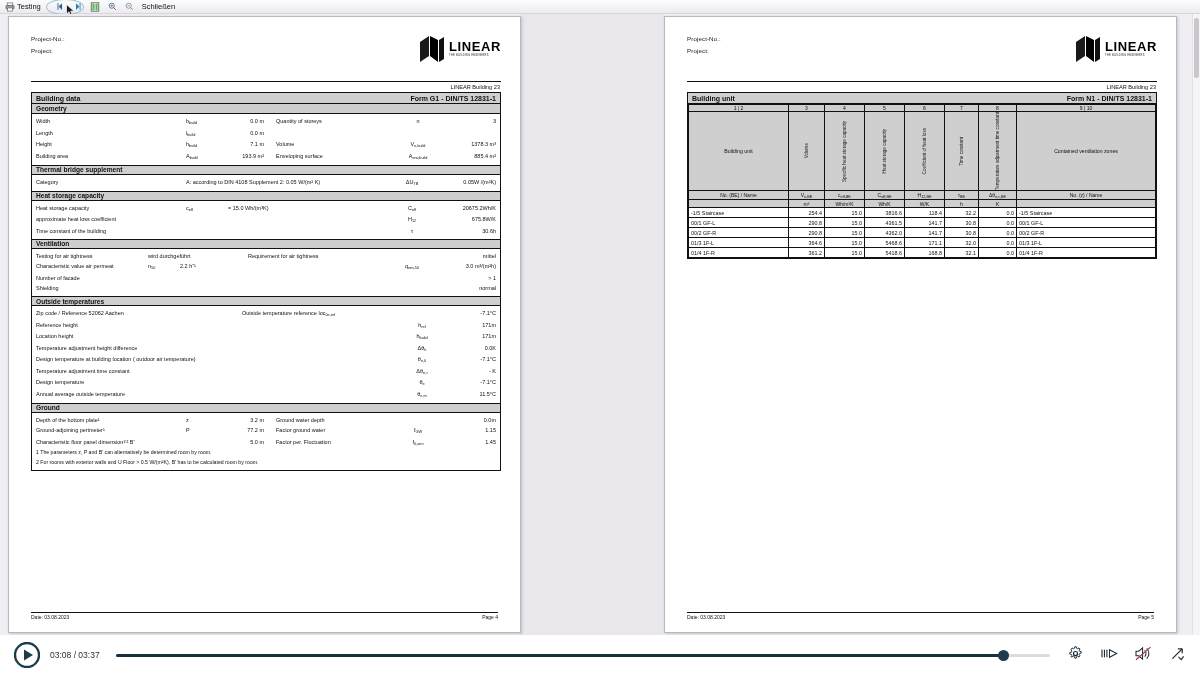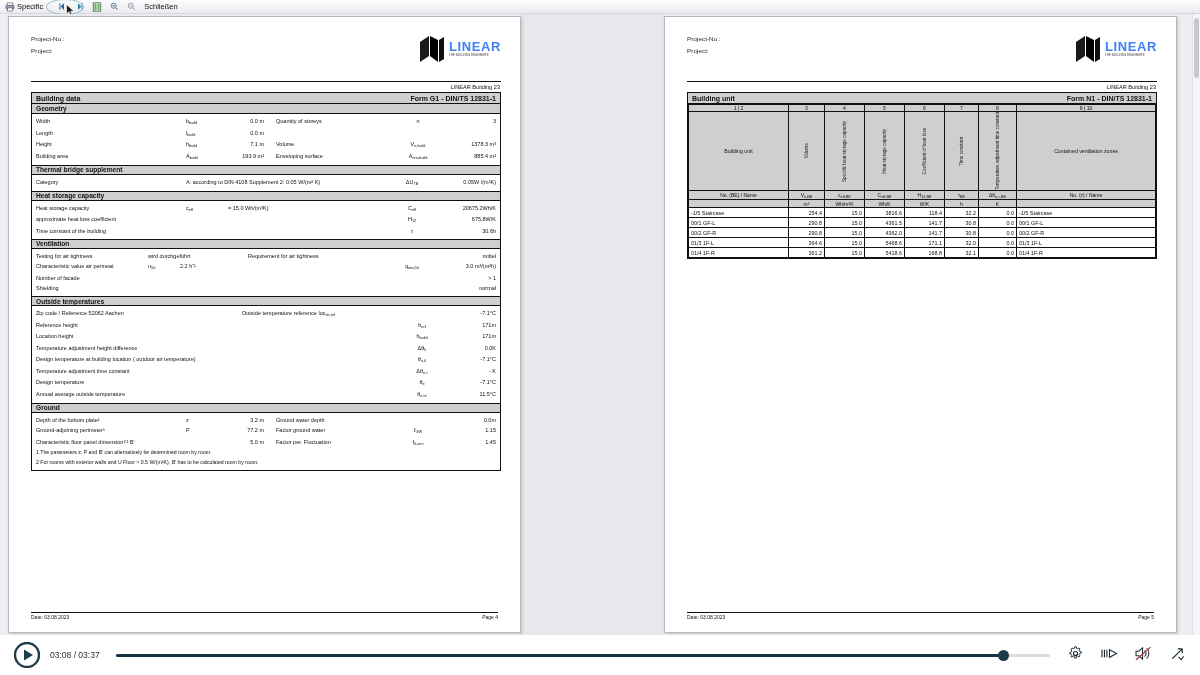--- a/index.html
+++ b/index.html
@@ -57,21 +57,21 @@
   .page-right { left:664px; width:513px; height:617px; }
 
   .doc-inner { position:absolute; left:22px; top:16px; width:470px; }
 
   
   .doc-head { position:relative; height:46px; }
   .proj-lines { font-size:6.2px; color:#1a1a1a; line-height:12px; letter-spacing:.1px;}
   .logo-wrap { position:absolute; right:0; top:2px; display:flex; align-items:center; gap:4px; }
   .logo-mark { width:26px; height:28px; position:relative; }
   .logo-text { display:flex; flex-direction:column; line-height:1; }
-  .logo-word { font-size:13px; font-weight:700; letter-spacing:.6px; color:#3b82f6; font-family:"Liberation Sans",sans-serif;}
+  .logo-word { font-size:13px; font-weight:700; letter-spacing:.6px; color:#000000; font-family:"Liberation Sans",sans-serif;}
   .logo-tag { font-size:2.6px; letter-spacing:.25px; color:#222; margin-top:1.5px; }
 
   .head-rule { border-top:1px solid #111; margin-top:2px; }
   .brandline { text-align:right; font-size:5.6px; padding:1.5px 1px 2.5px 0; color:#111; }
 
   
   .formbox { border:1px solid #111; margin-bottom:2px; }
   .bar {
     background:#cfcfcf; border-bottom:1px solid #111;
     display:flex; justify-content:space-between; align-items:center;
@@ -131,21 +131,21 @@
   <div class="toolbar">
     <div class="tb-btn">
       <span>
         <svg class="icon-svg" width="10" height="10" viewBox="0 0 16 16">
           <rect x="3.5" y="1.5" width="9" height="4" fill="#fff" stroke="#555" stroke-width="1"></rect>
           <rect x="1.5" y="5.5" width="13" height="5.5" rx="1" fill="#9aa7b5" stroke="#556" stroke-width="1"></rect>
           <rect x="4" y="9.5" width="8" height="5" fill="#fff" stroke="#555" stroke-width="1"></rect>
           <circle cx="12.6" cy="7.4" r="0.8" fill="#4a5a6a"></circle>
         </svg>
       </span>
-      <span class="tb-label">Specific</span>
+      <span class="tb-label">Testing</span>
     </div>
     <div class="tb-sep"></div>
     <div class="tb-btn">
       <span>
         <svg class="icon-svg" width="9" height="9" viewBox="0 0 12 12">
           <path d="M8 1.5 L3.5 6 L8 10.5 Z" fill="#2f5f9e"></path>
             <rect x="2" y="1.5" width="1.2" height="9" fill="#2f5f9e"></rect>
         </svg>
       </span>
     </div>

